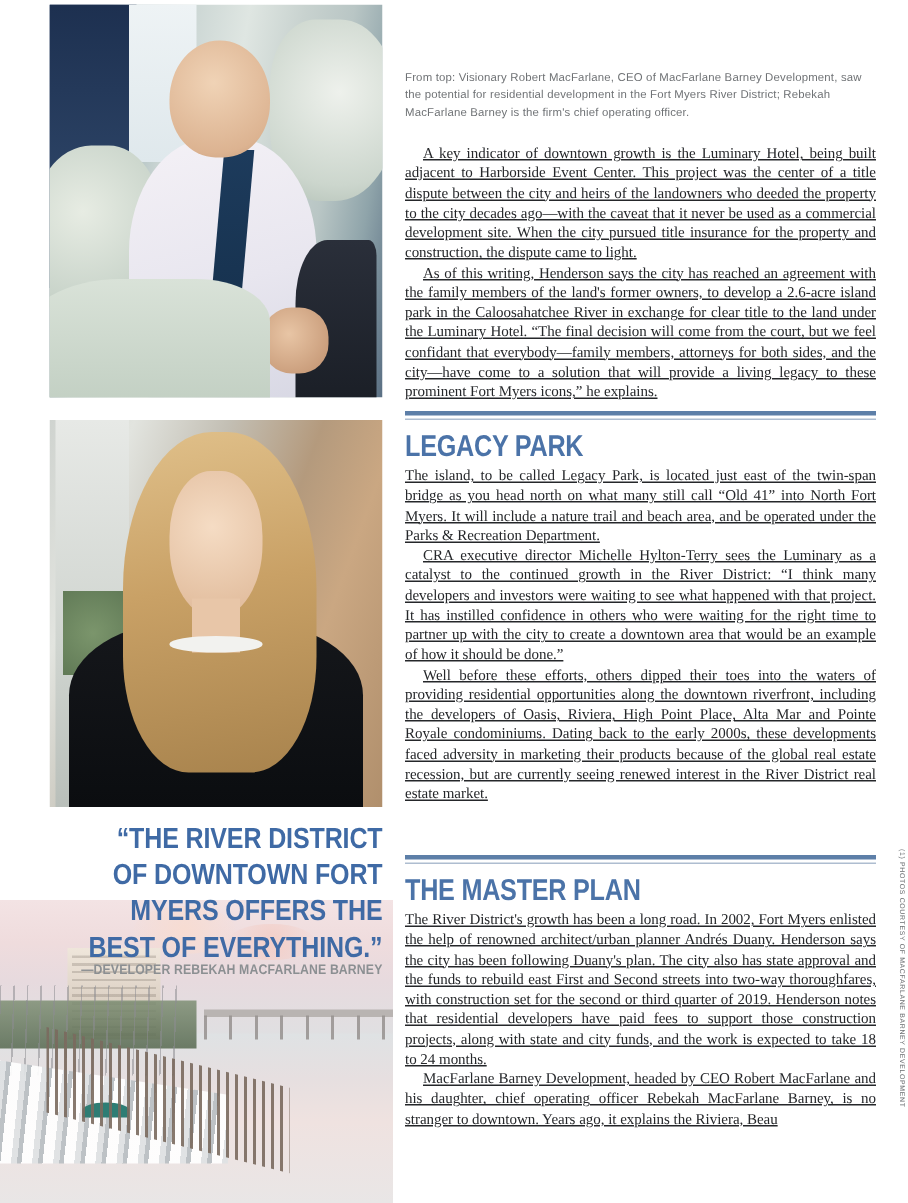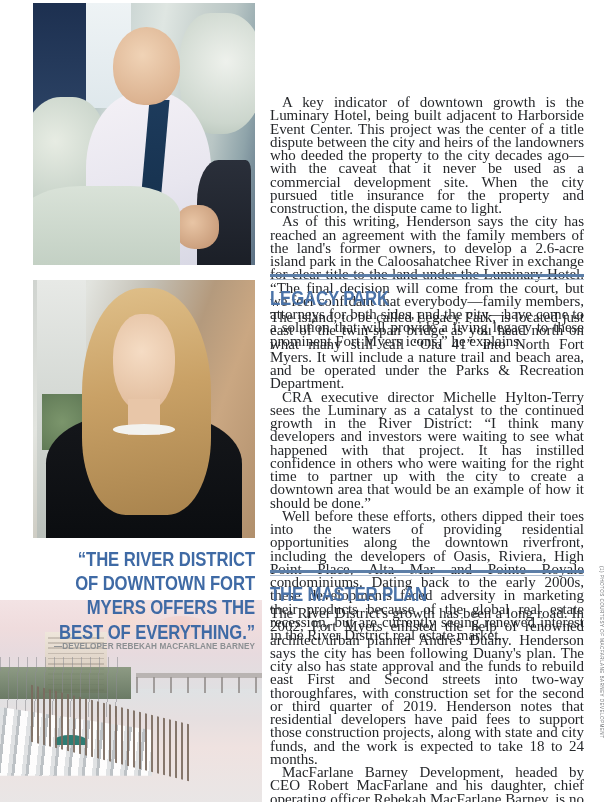--- a/index.html
+++ b/index.html
@@ -146,25 +146,26 @@
 
   .caption {
     position:absolute; left:0; top:46px; width:314px;
     font-family:"Liberation Sans Narrow","Liberation Sans", sans-serif;
     font-size:7.6px; line-height:11.4px; color:#6f7275;
     letter-spacing:.12px;
   }
 
   .body-text {
     font-family:"Liberation Serif", serif;
-    font-size:15px;
+    font-size:10px;
     line-height:13.25px;
     color:#25272a;
     text-align:justify;
     letter-spacing:-0.02px;
+    text-decoration:underline;
   }
   .body-text p { text-indent:12px; margin:0; }
   .body-text p.noindent { text-indent:0; }
 
   .block-intro { position:absolute; left:0; top:96px; width:314px; }
 
   .rule-wrap { position:absolute; left:0; width:314px; }
   .rule-thick { height:2.6px; background:#5d7fa8; }
   .rule-thin  { height:1px; background:#aebdd0; margin-top:2.1px; }
 
@@ -236,20 +237,21 @@
       <div class="mar-canopy"></div>
       <div class="mar-dock"></div>
     </div>
 
     <div class="pullquote">“THE RIVER DISTRICT OF DOWNTOWN FORT MYERS OFFERS THE BEST OF EVERYTHING.”</div>
     <div class="attrib">—DEVELOPER REBEKAH MACFARLANE BARNEY</div>
   </div>
 
   <div class="right-col">
 
+    <div class="caption">From top: Visionary Robert MacFarlane, CEO of MacFarlane Barney Development, saw the potential for residential development in the Fort Myers River District; Rebekah MacFarlane Barney is the firm's chief operating officer.</div>
 
     <div class="body-text block-intro">
       <p>A key indicator of downtown growth is the Luminary Hotel, being built adjacent to Harborside Event Center. This project was the center of a title dispute between the city and heirs of the landowners who deeded the property to the city decades ago—with the caveat that it never be used as a commercial development site. When the city pursued title insurance for the property and construction, the dispute came to light.</p>
       <p>As of this writing, Henderson says the city has reached an agreement with the family members of the land's former owners, to develop a 2.6-acre island park in the Caloosahatchee River in exchange for clear title to the land under the Luminary Hotel. “The final decision will come from the court, but we feel confidant that everybody—family members, attorneys for both sides, and the city—have come to a solution that will provide a living legacy to these prominent Fort Myers icons,” he explains.</p>
     </div>
 
     <div class="rule-wrap" style="top:274px;">
       <div class="rule-thick"></div>
       <div class="rule-thin"></div>
     </div>

